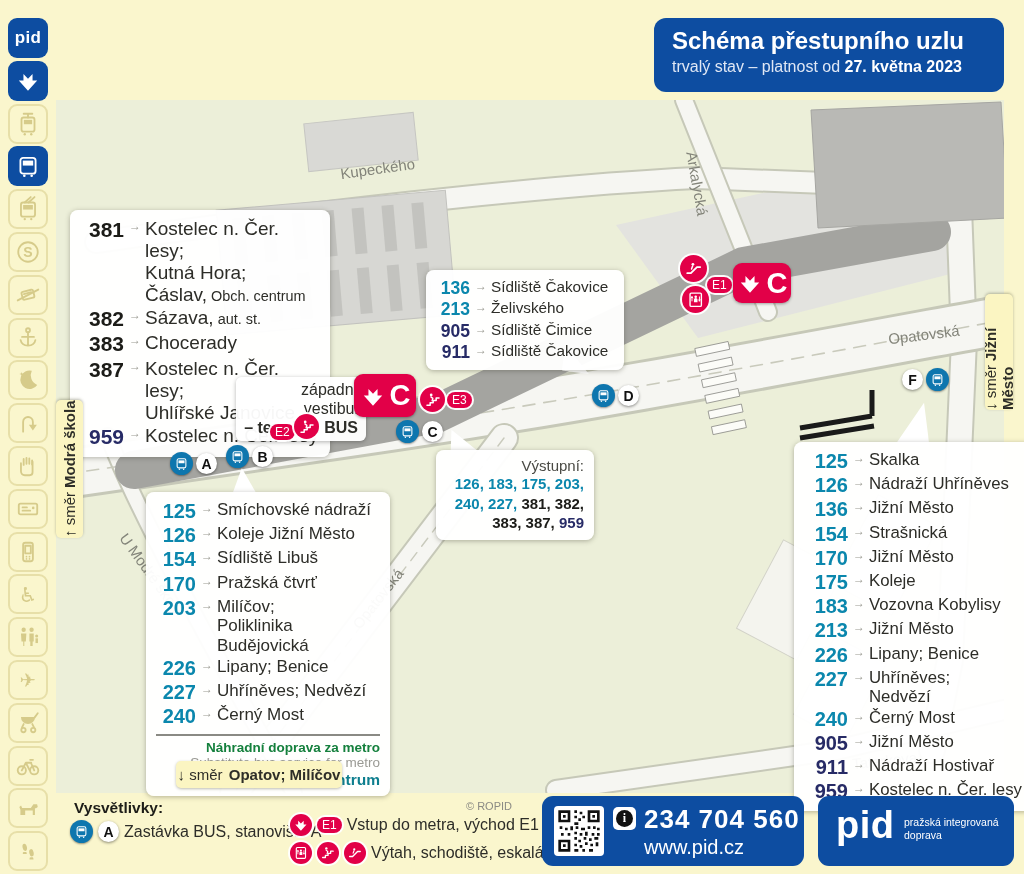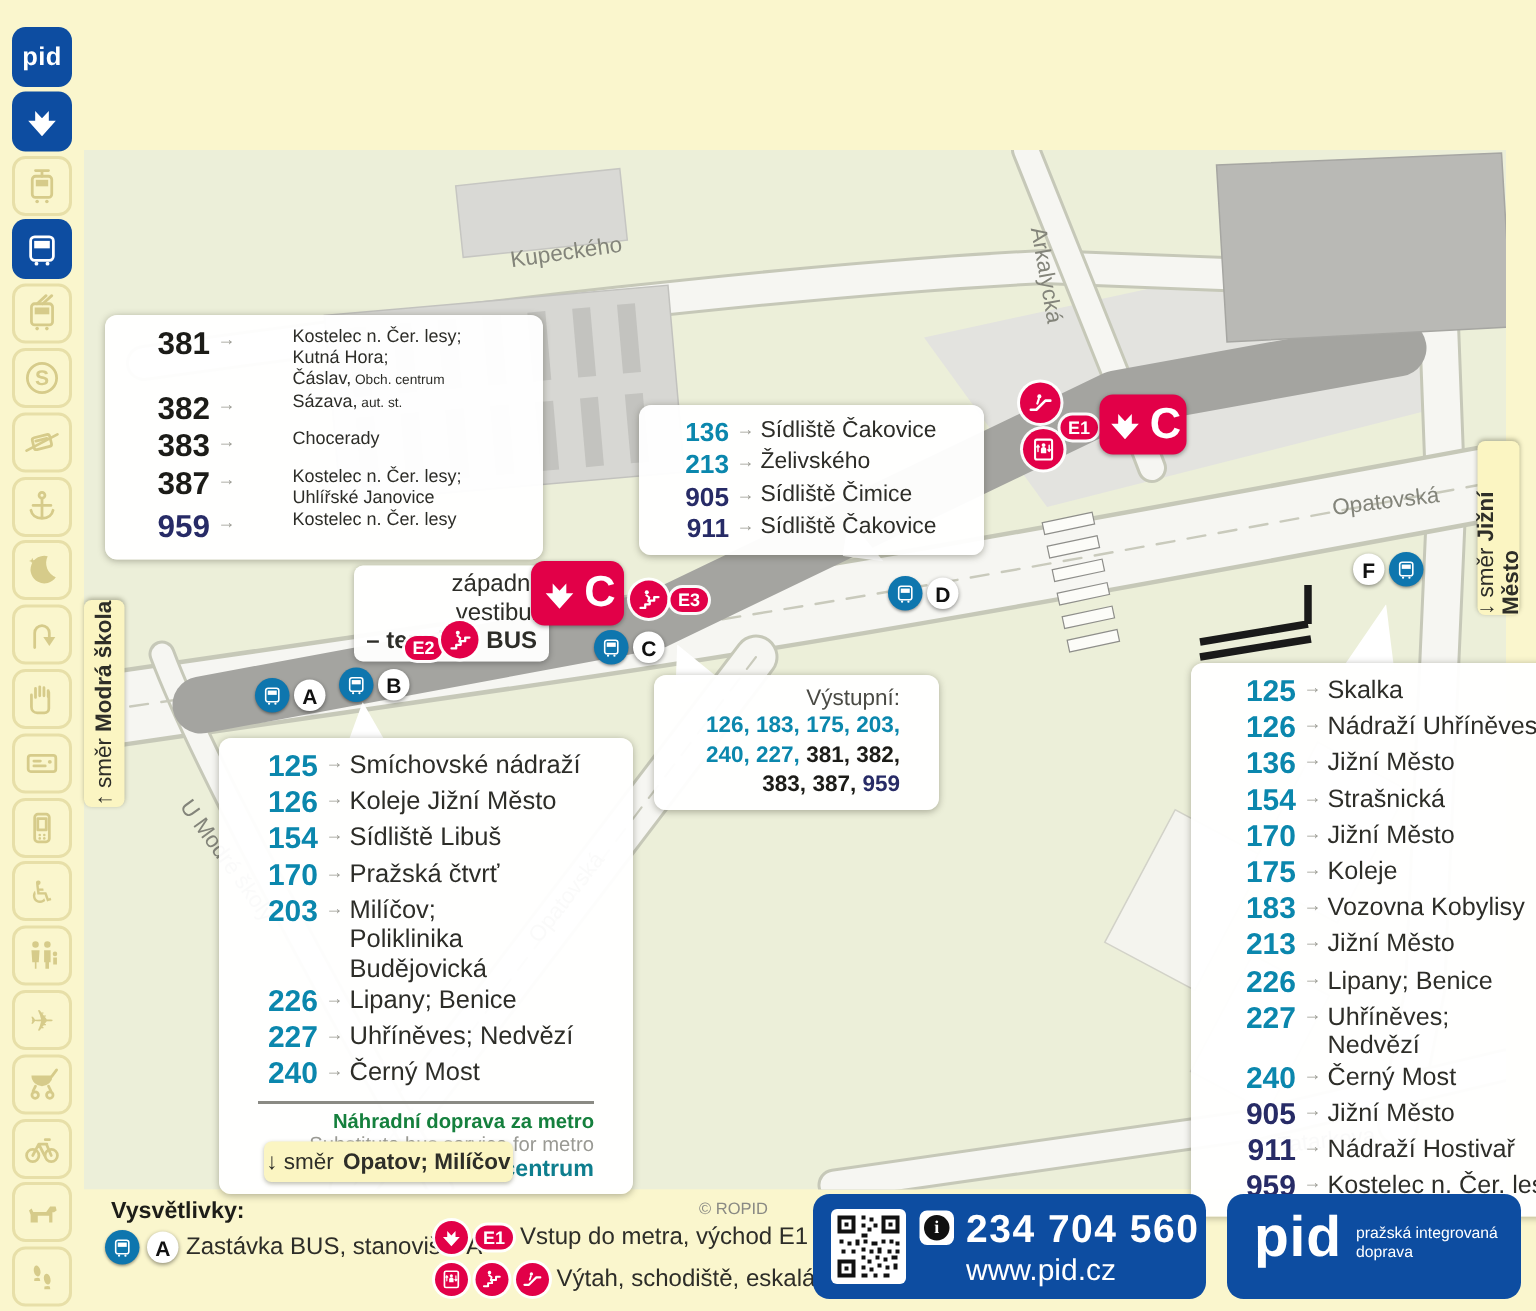--- a/index.html
+++ b/index.html
@@ -19,29 +19,29 @@
       display:flex;align-items:center;justify-content:center;color:var(--olive,#d6cb8a);}
   .sb.plain{border:2px solid #e7dfa8;}
   .sb.active{background:var(--blue,#0d4da1);color:#fff;border:none;}
   .sb .glyph{width:26px;height:26px;}
   .pid-text{font-weight:bold;font-size:17px;letter-spacing:.3px;}
   
   #map{position:absolute;left:56px;top:100px;width:948px;height:693px;z-index:1;}
   .street{position:absolute;color:var(--street,#83847a);font-size:15px;z-index:3;white-space:nowrap;}
   
   .panel{position:absolute;background:rgba(255,255,255,.96);border-radius:8px;
-    box-shadow:0 1px 5px rgba(70,70,55,.4);padding:7px 26px;z-index:5;color:#2d2d28;}
+    box-shadow:0 1px 5px rgba(70,70,55,.4);padding:7px 10px;z-index:5;color:#2d2d28;}
   .r-row{display:flex;align-items:flex-start;line-height:1.16;margin:1px 0;}
   .r-num{flex:none;text-align:right;font-weight:bold;}
   .r-arr{flex:none;color:#9a9a92;font-size:12px;margin:2px 4px 0 5px;}
   .r-dest{flex:1;}
   .sm{font-size:.76em;}
   .num-city{color:var(--city,#0b87ad);} .num-night{color:var(--night,#272b66);} .num-reg{color:var(--reg,#1c1c18);}
   #box-nw{left:70px;top:210px;width:240px;}
-  #box-nw .r-num{width:44px;font-size:21px;} #box-nw .r-dest{font-size:12px;margin-left:34px;}
+  #box-nw .r-num{width:44px;font-size:21px;} #box-nw .r-dest{font-size:19px;}
   #box-nc{left:426px;top:270px;width:178px;}
   #box-nc .r-num{width:34px;font-size:17.5px;} #box-nc .r-dest{font-size:15.3px;}
   #box-sw{left:146px;top:492px;width:224px;}
   #box-sw .r-num{width:40px;font-size:20px;} #box-sw .r-dest{font-size:17px;}
   #box-e{left:794px;top:442px;width:228px;}
   #box-e .r-num{width:44px;font-size:20px;} #box-e .r-dest{font-size:16.8px;}
   #box-exit{left:436px;top:450px;width:138px;text-align:right;}
   #exit-title{font-size:15px;color:#4a4a44;}
   #exit-nums{font-weight:bold;font-size:15px;line-height:1.3;}
   .note{border-top:2px solid #8a8a84;margin-top:6px;padding-top:4px;text-align:right;}
@@ -55,21 +55,21 @@
   .stop-ic{width:23px;height:23px;border-radius:50%;background:var(--stop,#0e76ae);color:#fff;
     display:flex;align-items:center;justify-content:center;box-shadow:0 1px 2px rgba(0,0,0,.4);}
   .stop-ic .glyph{width:15px;height:15px;}
   .lcirc{width:21px;height:21px;border-radius:50%;background:#fff;color:#111;
     font-weight:bold;font-size:14px;display:flex;align-items:center;justify-content:center;
     box-shadow:0 1px 3px rgba(0,0,0,.45);}
   .rc{border-radius:50%;background:var(--red,#e20048);color:#fff;display:flex;align-items:center;
     justify-content:center;box-shadow:0 0 0 2px rgba(255,255,255,.95);}
   .rc .glyph{width:72%;height:72%;}
   .map-rc{position:absolute;width:25px;height:25px;z-index:6;}
-  .epill{background:var(--red,#e20048);color:#fff;font-weight:bold;font-size:12px;border-radius:9px;
+  .epill{background:var(--red,#e20048);color:#fff;font-weight:normal;font-size:12px;border-radius:9px;
     padding:1px 5px;box-shadow:0 0 0 2px rgba(255,255,255,.95);z-index:6;text-align:center;}
   .map-epill{position:absolute;}
   .mlogo{position:absolute;background:var(--red,#e20048);border-radius:9px;color:#fff;display:flex;
     align-items:center;justify-content:center;gap:4px;z-index:6;box-shadow:0 1px 3px rgba(0,0,0,.35);}
   .mlogo .glyph{width:26px;height:26px;}
   .mlogo .mletter{font-weight:bold;font-size:29px;line-height:1;}
   .vlabel{position:absolute;background:rgba(255,255,255,.96);border-radius:6px;padding:3px 8px;
     z-index:5;font-size:16px;line-height:1.2;color:#2d2d28;box-shadow:0 1px 4px rgba(0,0,0,.3);}
   
   .ytab{position:absolute;background:var(--tab,#fbf5c2);border-radius:5px;color:#2e2e28;font-size:15px;
@@ -338,20 +338,24 @@
           <svg viewBox="0 0 24 24" fill="none" stroke="currentColor" stroke-width="1.7" stroke-linecap="round" stroke-linejoin="round" style="width:100%;height:100%;display:block">
             <ellipse cx="9" cy="8.6" rx="2" ry="3.4" transform="rotate(-12 9 8.6)" fill="currentColor" stroke="none"></ellipse>
             <path d="M7.3 13.2c1.4-.5 2.8-.5 3.3 0l.3 1.6H7.2Z" fill="currentColor" stroke="none"></path>
             <ellipse cx="15.2" cy="13.6" rx="2" ry="3.4" transform="rotate(-12 15.2 13.6)" fill="currentColor" stroke="none"></ellipse>
             <path d="M13.5 18.2c1.4-.5 2.8-.5 3.3 0l.3 1.6h-3.7Z" fill="currentColor" stroke="none"></path>
           </svg>
         </span>
       </div>
     </div>
 
+  <div class="hbox" id="scheme-box">
+    <div id="scheme-title">Schéma přestupního uzlu</div>
+    <div id="scheme-sub"><span>trvalý stav – platnost od </span><b>27. května 2023</b></div>
+  </div>
 
   <div class="street" style="left:340px;top:160px;transform:rotate(-8deg);">Kupeckého</div>
   <div class="street" style="left:700px;top:150px;transform:rotate(80deg);transform-origin:left top;">Arkalycká</div>
   <div class="street" style="left:888px;top:326px;transform:rotate(-7deg);">Opatovská</div>
   <div class="street" style="left:342px;top:590px;transform:rotate(-52deg);">Opatovská</div>
   <div class="street" style="left:130px;top:530px;transform:rotate(54deg);transform-origin:left top;">U Modré školy</div>
   <div class="street" style="left:852px;top:752px;transform:rotate(-6deg);">Tatarkova</div>
 
   <div class="ptr" style="left:558px;top:352px;width:34px;height:24px;transform:rotate(28deg);clip-path:polygon(0 0,100% 60%,25% 100%);"></div>
   <div class="ptr" style="left:448px;top:428px;width:28px;height:26px;transform:rotate(-10deg);clip-path:polygon(20% 0,0 100%,100% 100%);"></div>

